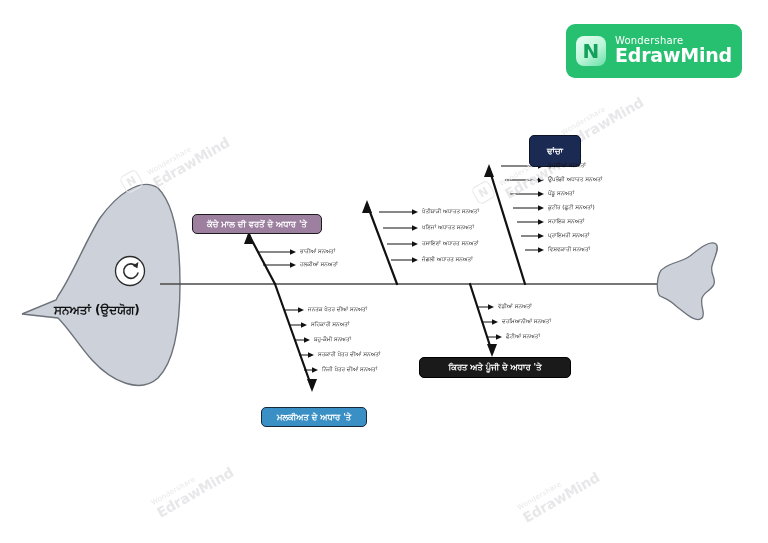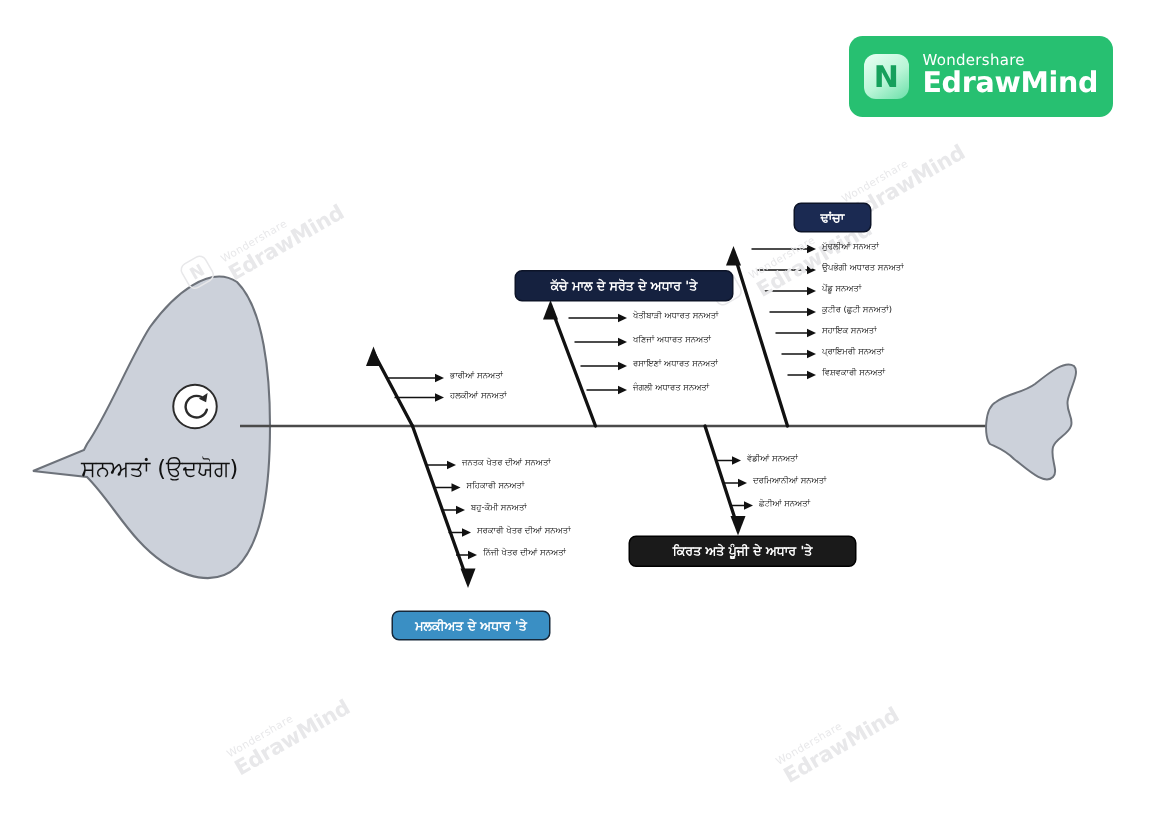--- a/index.html
+++ b/index.html
@@ -57,22 +57,22 @@
   .cat-black{background:#1a1a1a;color:#ffffff;border-color:#000000;}
 
   
   .leaf{
     position:absolute;font-size:5.6px;color:#111111;
     white-space:nowrap;line-height:1;
   }
 
   
   .head-label{
-    position:absolute;font-size:15px;color:#111111;
-    white-space:nowrap;font-weight:normal;
+    position:absolute;font-size:12px;color:#111111;
+    white-space:nowrap;font-weight:bold;
   }
 </style>
 </head>
 <body>
 
 <div id="stage">
 
   <svg id="diagram" viewBox="0 0 768 543" xmlns="http://www.w3.org/2000/svg">
     <defs></defs>
 
@@ -187,24 +187,24 @@
     <span class="wm-b">EdrawMind</span>
   </div>
 
   <div class="wm" style="left:516px;top:505px;">
     <span class="wm-s">Wondershare</span>
     <span class="wm-b">EdrawMind</span>
   </div>
 
   <div class="head-label" style="left:54px;top:303px;">ਸਨਅਤਾਂ (ਉਦਯੋਗ)</div>
 
-
-  <div class="cat-box cat-navy" style="left:343px;top:180px;width:146px;height:21px;">ਕੱਚੇ ਮਾਲ ਦੇ ਸਰੋਤ ਦੇ ਅਧਾਰ 'ਤੇ</div>
-
-  <div class="cat-box cat-navy2" style="left:529px;top:135px;width:52px;height:20px;">ਢਾਂਚਾ</div>
+  <div class="cat-box cat-purple" style="left:192px;top:214px;width:130px;height:20px;">ਕੱਚੇ ਮਾਲ ਦੀ ਵਰਤੋਂ ਦੇ ਅਧਾਰ 'ਤੇ</div>
+
+
+  <div class="cat-box cat-navy2" style="left:529px;top:135px;width:52px;height:32px;">ਢਾਂਚਾ</div>
 
   <div class="cat-box cat-blue" style="left:261px;top:391px;width:106px;height:20px;margin-top:16px;">ਮਲਕੀਅਤ ਦੇ ਅਧਾਰ 'ਤੇ</div>
 
   <div class="cat-box cat-black" style="left:419px;top:357px;width:152px;height:21px;">ਕਿਰਤ ਅਤੇ ਪੂੰਜੀ ਦੇ ਅਧਾਰ 'ਤੇ</div>
 
   <div class="leaf" style="left:300px;top:249px;">ਭਾਰੀਆਂ ਸਨਅਤਾਂ</div>
   <div class="leaf" style="left:300px;top:262px;">ਹਲਕੀਆਂ ਸਨਅਤਾਂ</div>
 
   <div class="leaf" style="left:422px;top:209px;">ਖੇਤੀਬਾੜੀ ਅਧਾਰਤ ਸਨਅਤਾਂ</div>
   <div class="leaf" style="left:422px;top:225px;">ਖਣਿਜਾਂ ਅਧਾਰਤ ਸਨਅਤਾਂ</div>

